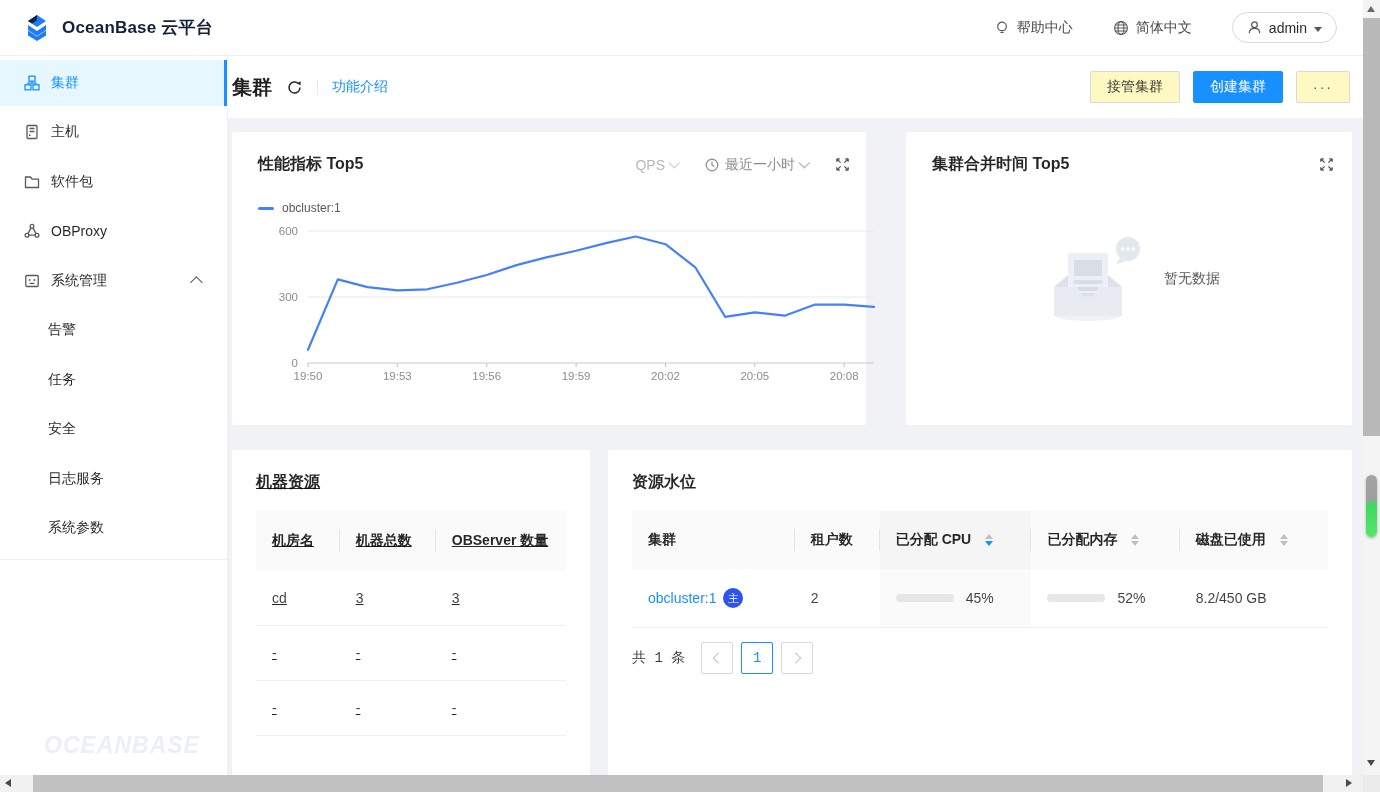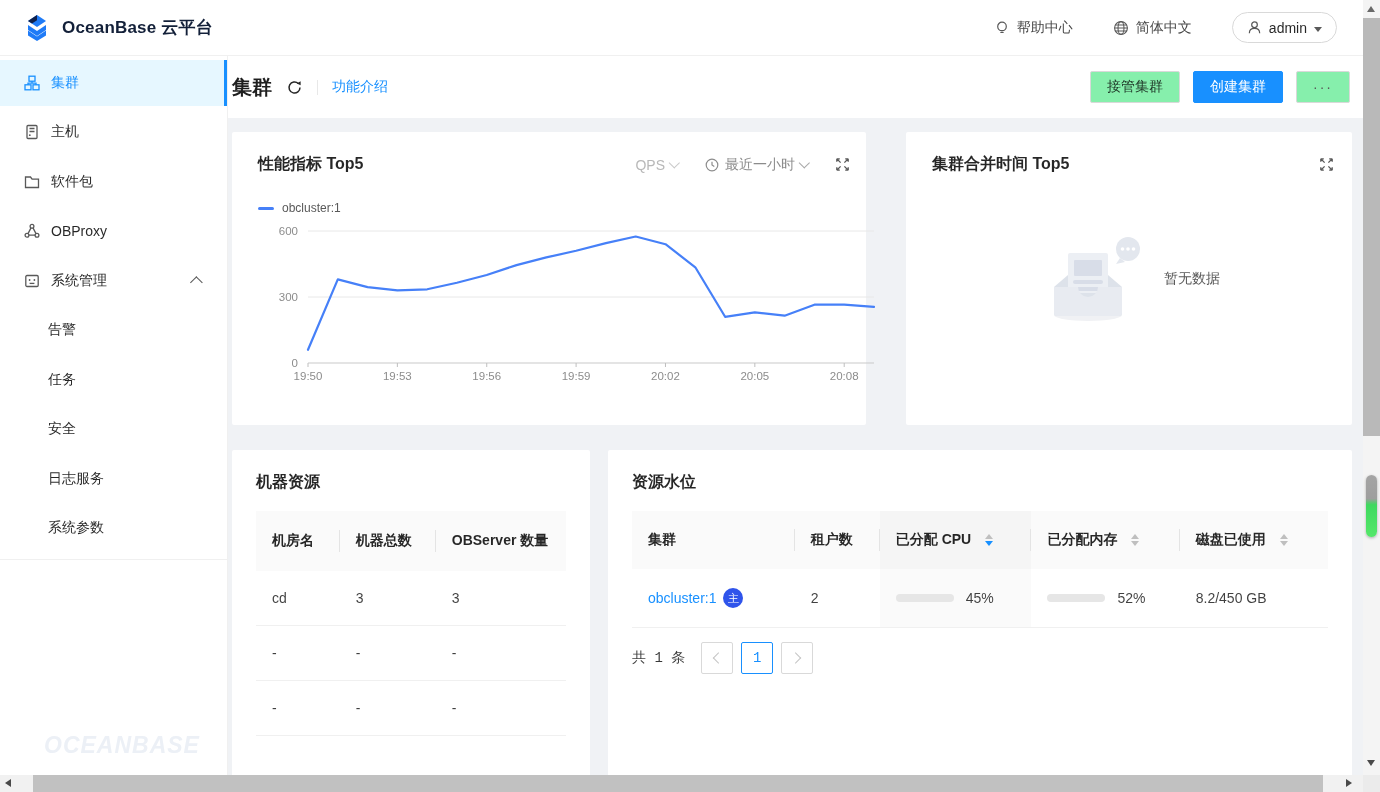--- a/index.html
+++ b/index.html
@@ -51,21 +51,21 @@
     color:#ecf0f6; letter-spacing:1px; }
 
   
   .main { position:absolute; left:228px; top:56px; width:1135px; height:719px; background:#f0f2f5; overflow:hidden; }
   .page-header { height:62px; background:#fff; display:flex; align-items:center; padding:0 13px 0 4px; }
   .page-title { font-size:20px; font-weight:bold; color:rgba(0,0,0,.88); }
   .ph-refresh { margin-left:14px; display:flex; cursor:pointer; }
   .ph-divider { width:1px; height:15px; background:#e8e8e8; margin:0 14px; }
   .ph-link { color:#1890ff; cursor:pointer; }
   .ph-actions { margin-left:auto; display:flex; gap:13px; }
-  .btn { height:32px; border:1px solid #d9d9d9; background:#86efac; border-radius:2px; padding:0 16px;
+  .btn { height:32px; border:1px solid #d9d9d9; background:#fef9c3; border-radius:2px; padding:0 16px;
     font-size:14px; color:rgba(0,0,0,.78); display:flex; align-items:center; cursor:pointer; }
   .btn-primary { background:#1890ff; border-color:#1890ff; color:#fff; }
   .btn-more { padding:0 16px; letter-spacing:2px; color:#595959; }
 
   .content { padding:14px 11px 0 4px; }
   .card { background:#fff; border-radius:2px; }
   .row1 { display:flex; gap:40px; }
   .row2 { display:flex; gap:18px; margin-top:25px; height:340px; }
   .card-perf { width:634px; height:293px; padding:22px 16px 0 26px; }
   .card-merge { flex:1; height:293px; padding:22px 18px 0 26px; position:relative; }
@@ -79,21 +79,21 @@
     transform:rotate(-45deg) translate(1px,-2px); opacity:.75; }
   .legend { display:flex; align-items:center; gap:8px; margin-top:26px; margin-left:0; }
   .legend-dash { width:16px; height:3px; border-radius:2px; background:#4680f8; }
   .legend-label { font-size:12px; color:#595959; }
   .tick { font-size:11.5px; fill:#8c8c8c; }
 
   .empty-wrap { position:absolute; left:0; top:0; width:100%; height:100%; display:flex; 
     align-items:center; justify-content:center; gap:14px; }
   .empty-text { color:#595959; }
 
-  .card-machine { width:358px; padding:22px 24px; }
+  .card-machine { width:358px; padding:22px 24px;text-decoration:underline; }
   .card-resource { flex:1; padding:22px 24px; position:relative; }
   table { border-collapse:collapse; width:100%; table-layout:fixed; margin-top:18px; }
   th { background:#fafafa; text-align:left; font-weight:600; color:rgba(0,0,0,.85); padding:10px 16px;
     font-size:14px; position:relative; }
   th:not(:last-child)::after { content:""; position:absolute; right:0; top:50%; transform:translateY(-50%);
     width:1px; height:22px; background:#e4e4e4; }
   td { padding:19px 16px; border-bottom:1px solid #f0f0f0; color:rgba(0,0,0,.75); font-size:14px; }
   .machine-table th { height:60px; vertical-align:middle; }
   .resource-table th { height:58px; }
   .th-sorted { background:#f5f5f5; }

